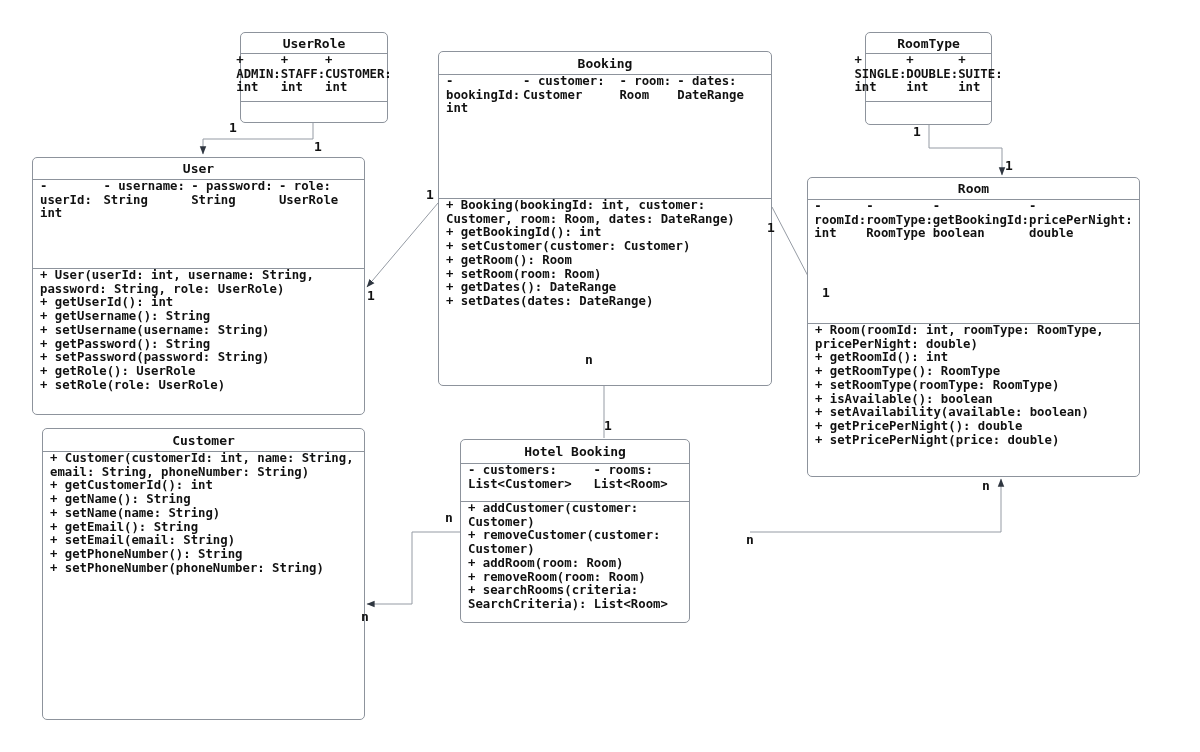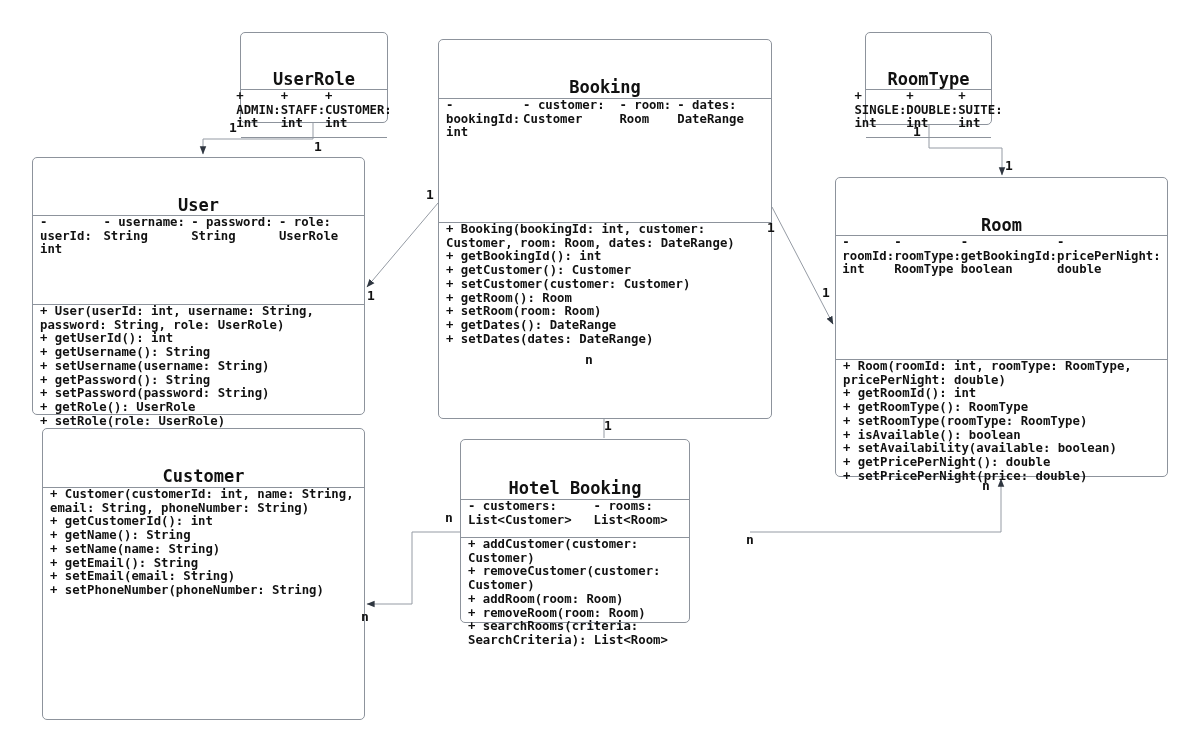--- a/index.html
+++ b/index.html
@@ -2,21 +2,21 @@
 <html><head>
 <meta charset="utf-8">
 <style>
   html,body{margin:0;padding:0;background:#ffffff;}
   #canvas{position:relative;width:1200px;height:752px;background:#ffffff;overflow:hidden;
           font-family:"DejaVu Sans Mono","Liberation Mono",monospace;}
   #edges{position:absolute;left:0;top:0;width:1200px;height:752px;}
   .uml-box{position:absolute;display:flex;flex-direction:column;background:#ffffff;
            border:1px solid #8d939c;border-radius:5px;box-sizing:border-box;}
   .uml-title{flex:0 0 auto;display:flex;align-items:center;justify-content:center;
-             border-bottom:1px solid #8d939c;font-size:17px;font-weight:bold;color:#111;margin-top:36px;}
+             border-bottom:1px solid #8d939c;font-size:13px;font-weight:bold;color:#111;}
   .uml-attrs{flex:0 0 auto;display:flex;flex-direction:row;justify-content:center;
              border-bottom:1px solid #8d939c;padding:0 7px;box-sizing:border-box;}
   .uml-methods{flex:1 1 auto;display:flex;flex-direction:column;
                padding:0 7px;box-sizing:border-box;}
   .line{font-size:12.3px;line-height:13.7px;font-weight:bold;color:#111;
         white-space:pre-wrap;word-break:normal;}
   .mult{position:absolute;font-size:13px;line-height:14px;font-weight:bold;color:#111;}
 </style>
 </head>
 <body>
@@ -41,32 +41,31 @@
   <div class="uml-box" style="left:240px;top:32px;width:148px;height:91px">
     <div class="uml-title" style="height:20px">UserRole</div>
     <div class="uml-attrs" style="height:48px">
         <div class="line">+ ADMIN: int</div>
         <div class="line">+ STAFF: int</div>
         <div class="line">+ CUSTOMER: int</div>
       </div>
     <div class="uml-methods"></div>
   </div>
 
-  <div class="uml-box" style="left:438px;top:39px;width:334px;height:380px">
+  <div class="uml-box" style="left:438px;top:51px;width:334px;height:335px">
     <div class="uml-title" style="height:22px">Booking</div>
     <div class="uml-attrs" style="height:124px">
         <div class="line">- bookingId: int</div>
         <div class="line">- customer: Customer</div>
         <div class="line">- room: Room</div>
         <div class="line">- dates: DateRange</div>
       </div>
     <div class="uml-methods">
         <div class="line">+ Booking(bookingId: int, customer: Customer, room: Room, dates: DateRange)</div>
         <div class="line">+ getBookingId(): int</div>
-        <div class="line">+ getCustomer(): Customer</div>
         <div class="line">+ setCustomer(customer: Customer)</div>
         <div class="line">+ getRoom(): Room</div>
         <div class="line">+ setRoom(room: Room)</div>
         <div class="line">+ getDates(): DateRange</div>
         <div class="line">+ setDates(dates: DateRange)</div>
       </div>
   </div>
 
   <div class="uml-box" style="left:865px;top:32px;width:127px;height:93px">
     <div class="uml-title" style="height:20px">RoomType</div>
@@ -91,21 +90,21 @@
         <div class="line">+ getUserId(): int</div>
         <div class="line">+ getUsername(): String</div>
         <div class="line">+ setUsername(username: String)</div>
         <div class="line">+ getPassword(): String</div>
         <div class="line">+ setPassword(password: String)</div>
         <div class="line">+ getRole(): UserRole</div>
         <div class="line">+ setRole(role: UserRole)</div>
       </div>
   </div>
 
-  <div class="uml-box" style="left:835px;top:177px;width:333px;height:300px">
+  <div class="uml-box" style="left:807px;top:177px;width:333px;height:300px">
     <div class="uml-title" style="height:21px">Room</div>
     <div class="uml-attrs" style="height:124px">
         <div class="line">- roomId: int</div>
         <div class="line">- roomType: RoomType</div>
         <div class="line">- getBookingId: boolean</div>
         <div class="line">- pricePerNight: double</div>
       </div>
     <div class="uml-methods">
         <div class="line">+ Room(roomId: int, roomType: RoomType, pricePerNight: double)</div>
         <div class="line">+ getRoomId(): int</div>
@@ -120,20 +119,21 @@
 
   <div class="uml-box" style="left:42px;top:428px;width:323px;height:292px">
     <div class="uml-title" style="height:22px">Customer</div>
     <div class="uml-methods">
         <div class="line">+ Customer(customerId: int, name: String, email: String, phoneNumber: String)</div>
         <div class="line">+ getCustomerId(): int</div>
         <div class="line">+ getName(): String</div>
         <div class="line">+ setName(name: String)</div>
         <div class="line">+ getEmail(): String</div>
         <div class="line">+ setEmail(email: String)</div>
+        <div class="line">+ getPhoneNumber(): String</div>
         <div class="line">+ setPhoneNumber(phoneNumber: String)</div>
       </div>
   </div>
 
   <div class="uml-box" style="left:460px;top:439px;width:230px;height:184px">
     <div class="uml-title" style="height:23px">Hotel Booking</div>
     <div class="uml-attrs" style="height:38px">
         <div class="line">- customers: List&lt;Customer&gt;</div>
         <div class="line">- rooms: List&lt;Room&gt;</div>
       </div>

